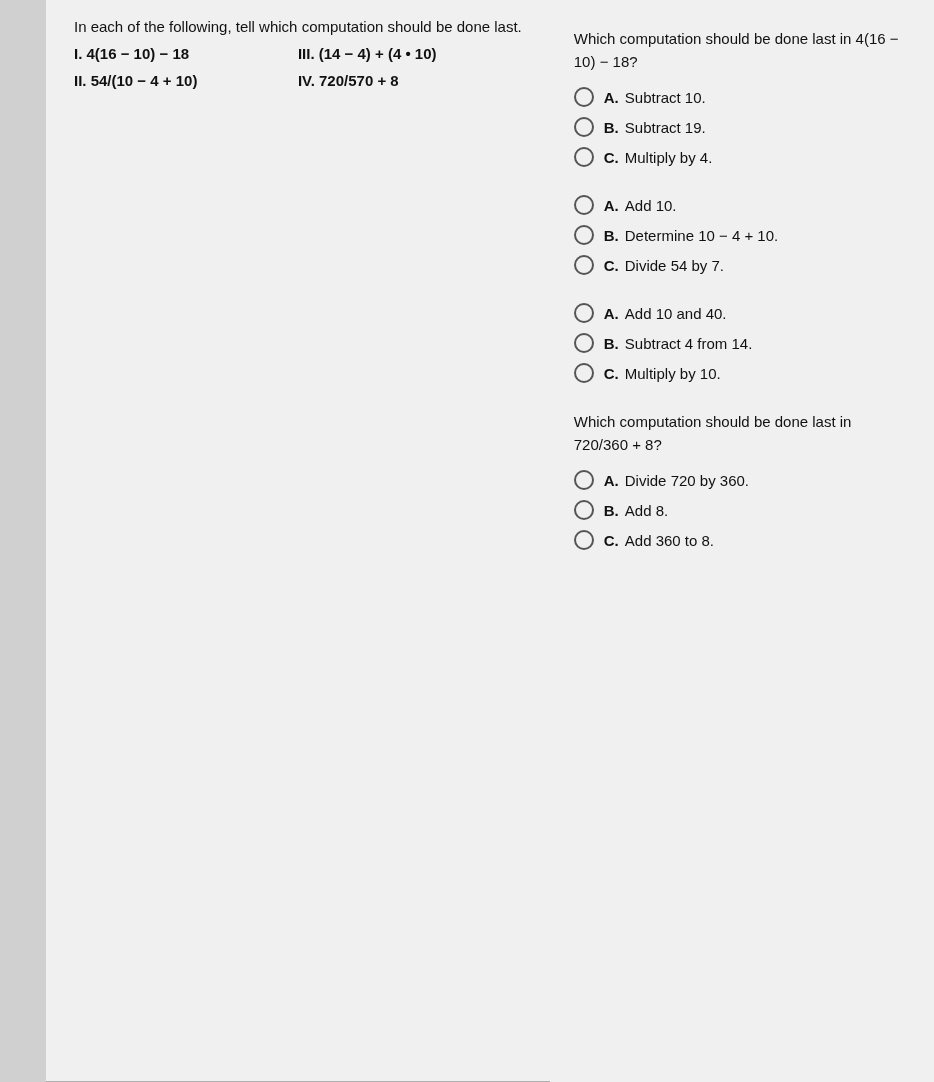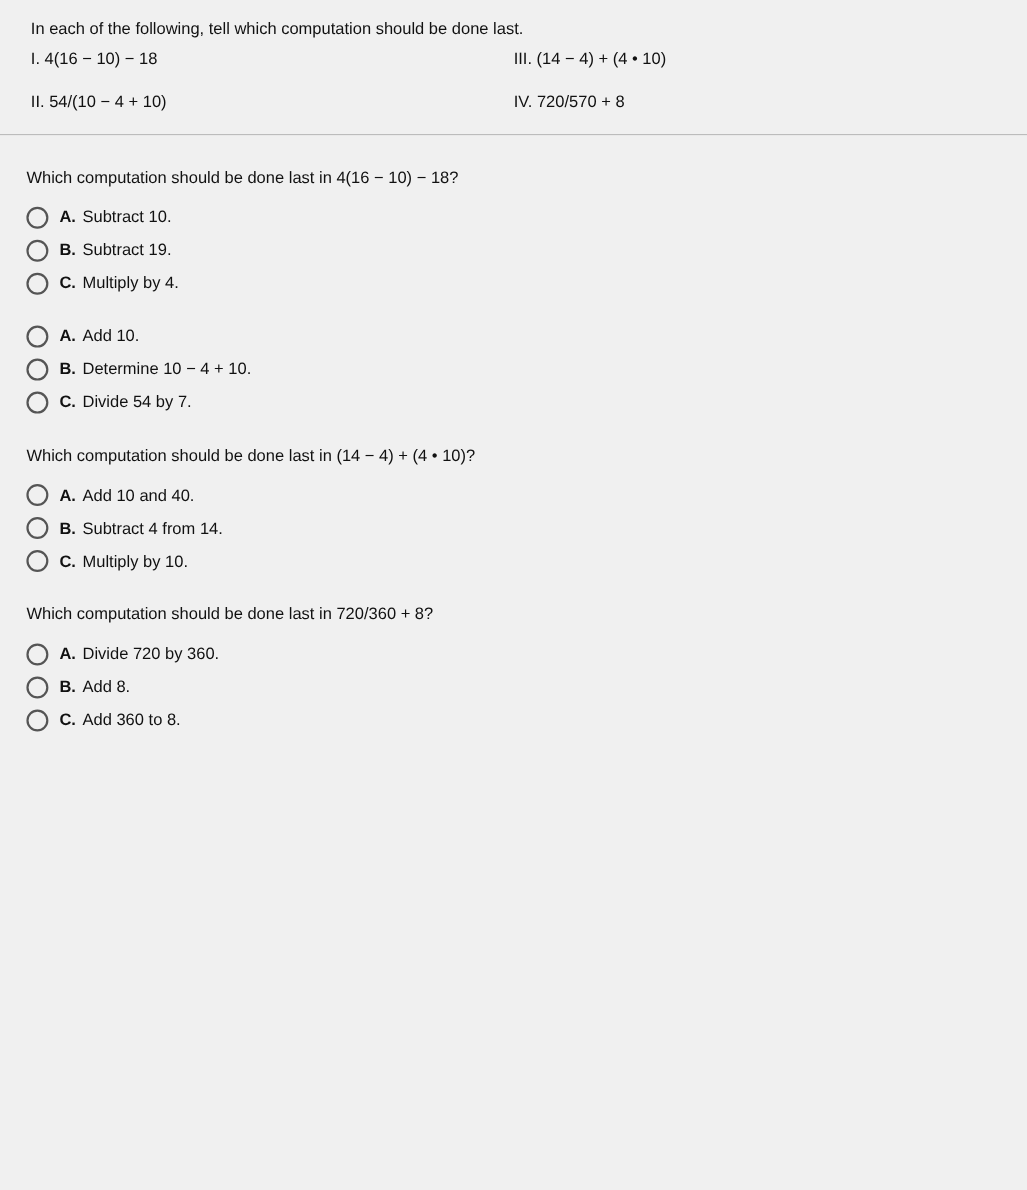--- a/index.html
+++ b/index.html
@@ -16,40 +16,42 @@
       align-items: flex-start;
       min-height: 1082px;
       padding: 0;
     }
 
     .page-container {
       width: 934px;
       min-height: 1082px;
       background-color: #e8e8e8;
       display: flex;
-      flex-direction: column;
+      flex-direction: row;
+      margin-left: 46px;
     }
 
     .top-section {
       background-color: #f0f0f0;
       padding: 18px 28px 18px 28px;
       border-bottom: 1.5px solid #b0b0b0;
     }
 
     .top-instruction {
       font-size: 15px;
       color: #111;
       margin-bottom: 8px;
       font-weight: normal;
     }
 
     .problems-grid {
       display: grid;
       grid-template-columns: 1fr 1fr;
-      gap: 16px 0;
+      gap: 4px 0;
+      font-weight: bold;
     }
 
     .problem-item {
       font-size: 15px;
       color: #111;
       line-height: 1.5;
     }
 
     .main-content {
       background-color: #f0f0f0;
@@ -148,21 +150,20 @@
         <span class="option-text">Determine 10 − 4 + 10.</span>
       </div>
       <div class="option-row">
         <span class="radio-circle"></span>
         <span class="option-label">C.</span>
         <span class="option-text">Divide 54 by 7.</span>
       </div>
     </div>
 
     <div class="question-block">
-      <div class="question-text">Which computation should be done last in (14 − 4) + (4 • 10)?</div>
 
       <div class="option-row">
         <span class="radio-circle"></span>
         <span class="option-label">A.</span>
         <span class="option-text">Add 10 and 40.</span>
       </div>
       <div class="option-row">
         <span class="radio-circle"></span>
         <span class="option-label">B.</span>
         <span class="option-text">Subtract 4 from 14.</span>

